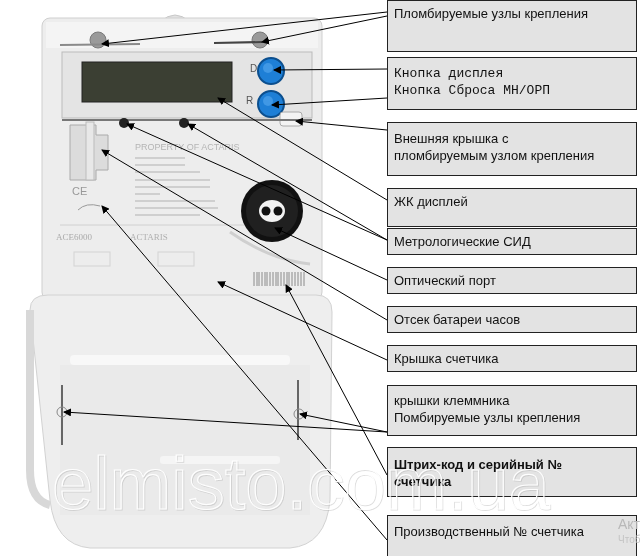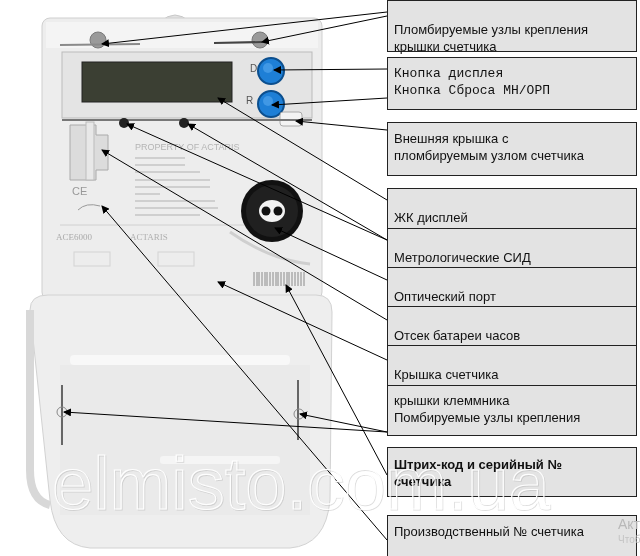--- a/index.html
+++ b/index.html
@@ -7,21 +7,21 @@
       width: 640px; height: 556px; position: relative; overflow: hidden;
       background: #ffffff;
       font-family: "Liberation Sans", sans-serif;
     }
     .meter { position: absolute; left: 0; top: 0; width: 380px; height: 556px; }
     .callout {
       position: absolute; left: 387px; width: 250px;
       background: #e3e3e3; border: 1.5px solid #222;
       box-sizing: border-box;
       font-size: 13px; line-height: 17px; color: #111;
-      padding: 20px 6px;
+      padding: 4px 6px;
     }
     .callout span { display: block; }
     .arrows { position: absolute; left: 0; top: 0; width: 640px; height: 556px; pointer-events: none; }
     .watermark {
       position: absolute; left: 52px; top: 444px;
       font-size: 74px; line-height: 80px;
       color: transparent; -webkit-text-stroke: 1.2px rgba(255,255,255,0.95);
       font-family: "Liberation Sans", sans-serif; font-weight: 400;
       letter-spacing: 0px; pointer-events: none;
     }
@@ -165,29 +165,28 @@
     <path d="M387 432 L300 414" marker-end="url(#ah)"></path>
 
     <path d="M387 475 L286 285" marker-end="url(#ah)"></path>
 
     <path d="M387 540 L102 206" marker-end="url(#ah)"></path>
   </g>
 </svg>
 
 <div class="callout" style="top:0px;height:52px;">
   <span>Пломбируемые узлы крепления</span>
-  <span>крышки счетчика</span>
 </div>
 <div class="callout" style="top:57px;height:53px;padding-top:7px;font-family:Liberation Mono, monospace;">
   <span>Кнопка дисплея</span>
   <span>Кнопка Сброса МН/ОРП</span>
 </div>
 <div class="callout" style="top:122px;height:54px;padding-top:7px;">
   <span>Внешняя крышка с</span>
-  <span>пломбируемым узлом счетчика</span>
+  <span>пломбируемым узлом крепления</span>
 </div>
 <div class="callout" style="top:188px;height:39px;">
   <span>ЖК дисплей</span>
 </div>
 <div class="callout" style="top:228px;height:27px;">
   <span>Метрологические СИД</span>
 </div>
 <div class="callout" style="top:267px;height:27px;">
   <span>Оптический порт</span>
 </div>

